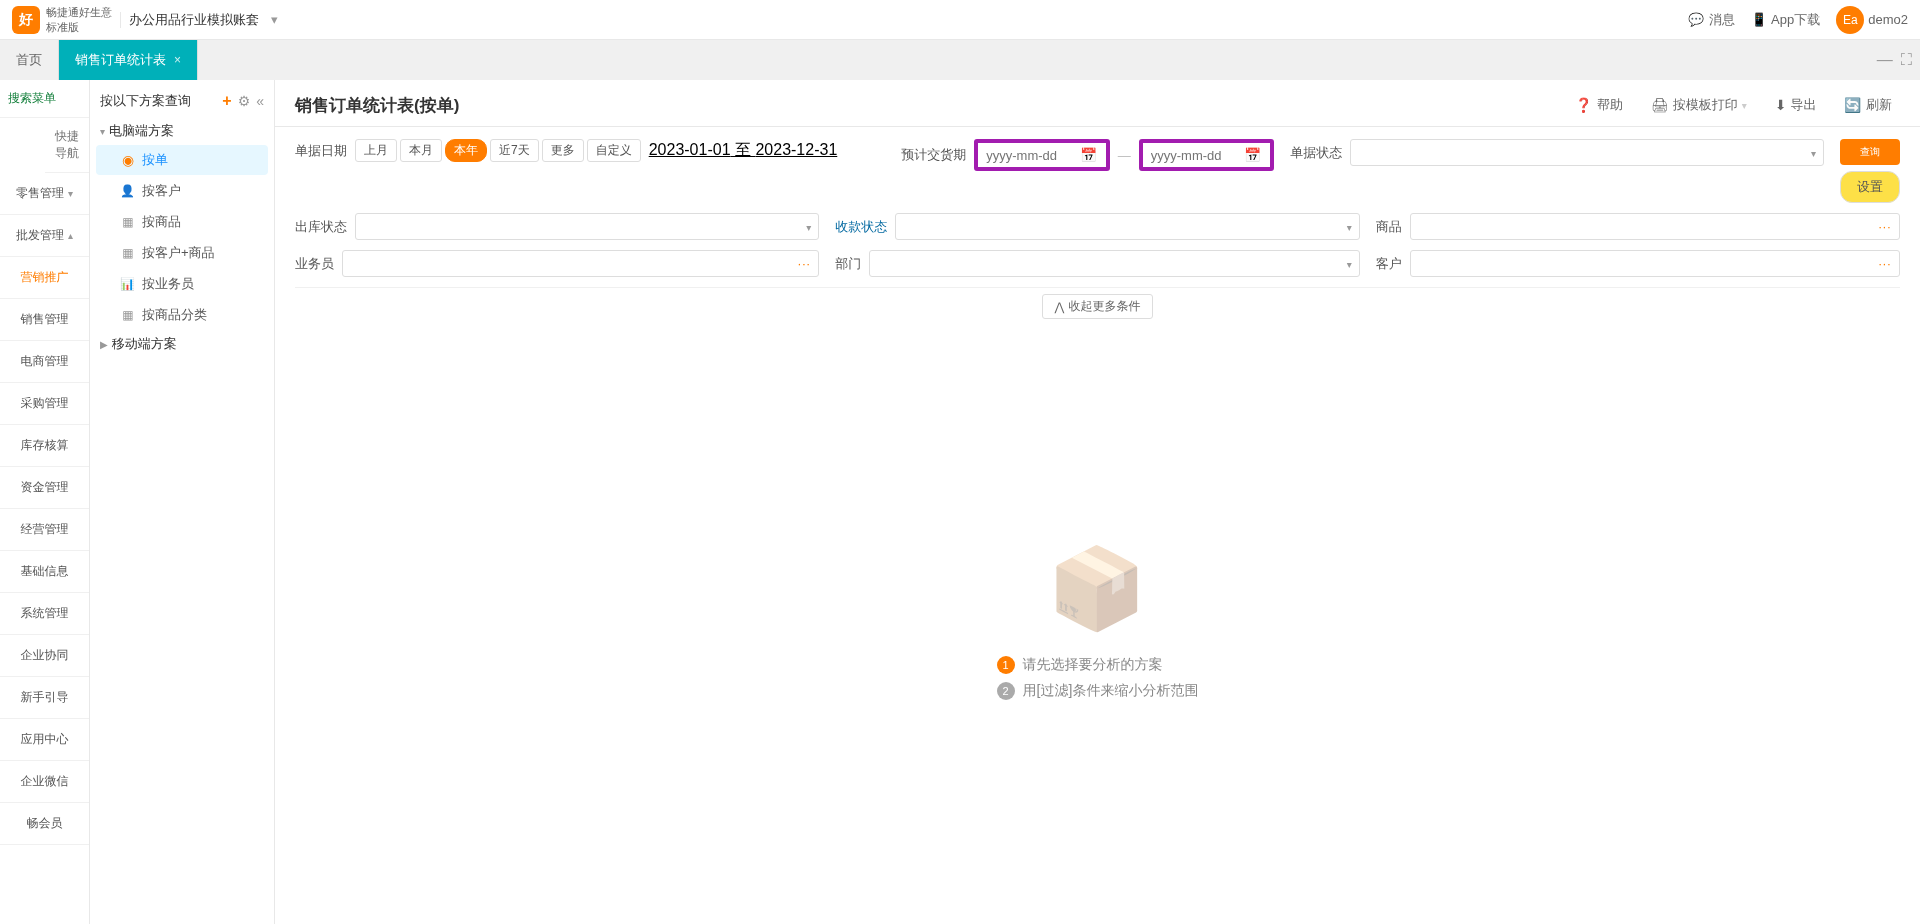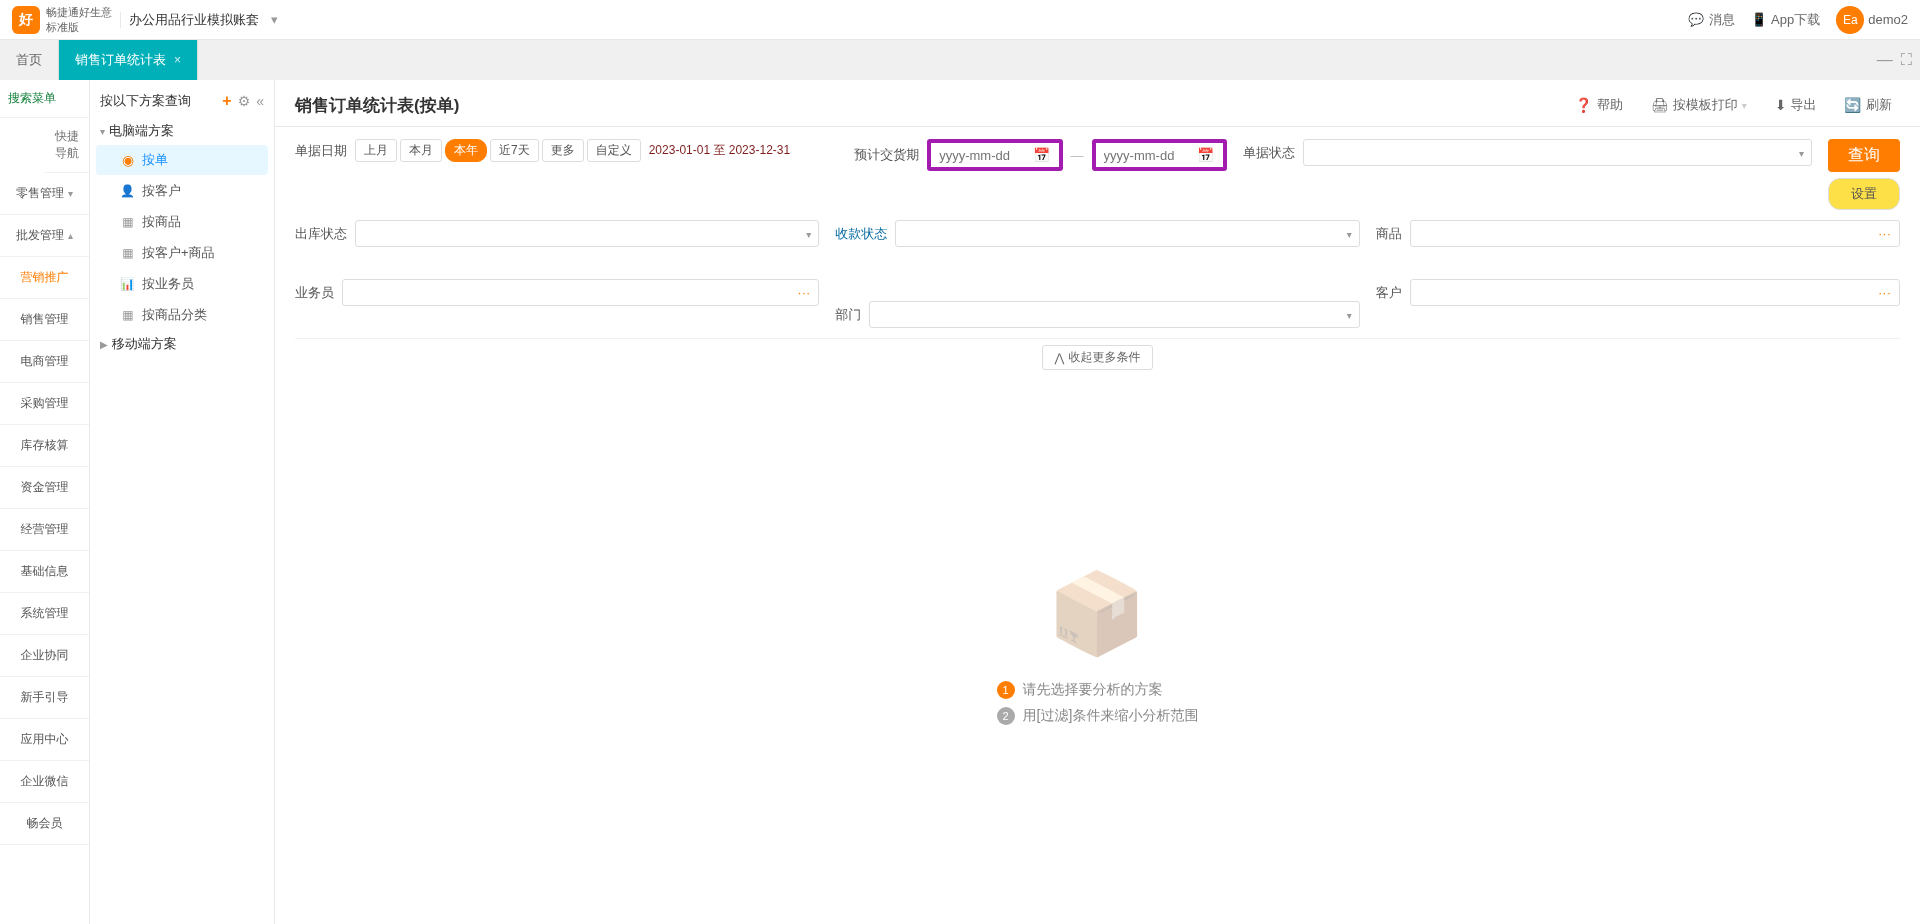--- a/index.html
+++ b/index.html
@@ -59,21 +59,21 @@
     .page-title { font-size: 18px; font-weight: 600; color: #333; }
     .page-action-btn { display: flex; align-items: center; gap: 4px; color: #666; font-size: 13px; cursor: pointer; padding: 4px 8px; border-radius: 4px; }
     .date-quick-btn { padding: 2px 8px; border: 1px solid #ddd; border-radius: 3px; font-size: 12px; cursor: pointer; color: #555; background: #fff; }
     .date-quick-btn.active { background: #ff7d00; color: #fff; border-color: #ff7d00; border-radius: 10px; }
     .date-field { display: flex; align-items: center; gap: 4px; border: 4px solid #a21caf; border-radius: 3px; padding: 4px 8px; background: #fff; }
     .date-field input { border: none; outline: none; font-size: 13px; color: #999; width: 90px; background: transparent; }
     .date-field .cal-icon { color: #ccc; font-size: 14px; }
     .collapse-btn { display: inline-flex; align-items: center; gap: 4px; color: #666; font-size: 12px; padding: 3px 12px; border: 1px solid #ddd; border-radius: 3px; background: #fff; cursor: pointer; }
 
     
-    .search-btn { background: #ff7d00; color: #fff; border: none; border-radius: 4px; padding: 6px 20px; font-size: 16px; cursor: pointer; font-weight: 500; }
+    .search-btn { background: #ff7d00; color: #fff; border: none; border-radius: 4px; padding: 6px 20px; font-size: 10px; cursor: pointer; font-weight: 500; }
     .setting-btn { background: #fde047; color: #555; border: 1px solid #ddd; border-radius: 12px; padding: 6px 16px; font-size: 13px; cursor: pointer; }
 
     
     .empty-state { flex: 1; display: flex; flex-direction: column; align-items: center; justify-content: center; background: #fff; }
     .empty-steps { list-style: none; padding: 0; }
     .empty-steps li { display: flex; align-items: center; gap: 8px; color: #888; font-size: 14px; margin-bottom: 8px; }
     .step-num { width: 18px; height: 18px; background: #ff7d00; border-radius: 50%; color: #fff; font-size: 11px; display: flex; align-items: center; justify-content: center; flex-shrink: 0; }
     .step-num.step2 { background: #aaa; }
 
     
@@ -240,21 +240,21 @@
           <div style="display:flex; align-items:center; gap:8px; flex-shrink:0;">
             <span style="font-size:13px;color:#555;white-space:nowrap;">单据日期</span>
             <div style="display:flex;align-items:center;gap:3px;">
               <button class="date-quick-btn">上月</button>
               <button class="date-quick-btn">本月</button>
               <button class="date-quick-btn active">本年</button>
               <button class="date-quick-btn">近7天</button>
               <button class="date-quick-btn">更多</button>
               <button class="date-quick-btn">自定义</button>
             </div>
-            <div style="font-size:12px;color:#7f1d1d;">
+            <div style="font-size:16px;color:#000000;text-decoration:underline;">
               <span>2023-01-01</span>
               <span> 至 </span>
               <span>2023-12-31</span>
             </div>
           </div>
 
           <div style="display:flex;align-items:center;gap:8px;flex-shrink:0;margin-left:48px;">
             <span style="font-size:13px;color:#555;white-space:nowrap;">预计交货期</span>
             <div class="date-field">
               <input type="text" style="border: none; outline: none; width: 90px; font-size: 13px; color: rgb(153, 153, 153); background: transparent;" placeholder="yyyy-mm-dd">
@@ -322,21 +322,21 @@
         </div>
 
         <div style="display:flex;align-items:center;gap:16px;margin-bottom:10px;">
           <div style="display:flex;align-items:center;gap:8px;flex:1;">
             <span style="font-size:13px;color:#555;white-space:nowrap;">业务员</span>
             <div style="flex:1;border:1px solid #ddd;border-radius:3px;padding:5px 8px;display:flex;align-items:center;justify-content:space-between;cursor:pointer;background:#fff;">
               <span style="color:#ccc;font-size:13px;"></span>
               <span style="color:#ff7d00;font-size:13px;">···</span>
             </div>
           </div>
-          <div style="display:flex;align-items:center;gap:8px;flex:1;margin-top:44px;">
+          <div style="display:flex;align-items:center;gap:8px;flex:1;">
             <span style="font-size:13px;color:#555;white-space:nowrap;">部门</span>
             <div style="position:relative;flex:1;">
               <select style="width:100%;border:1px solid #ddd;border-radius:3px;padding:5px 28px 5px 8px;font-size:13px;color:#555;background:#fff;appearance:none;cursor:pointer;outline:none;">
                 <option value=""></option>
               </select>
               <span style="position:absolute;right:8px;top:50%;transform:translateY(-50%);color:#999;pointer-events:none;font-size:10px;">▾</span>
             </div>
           </div>
           <div style="display:flex;align-items:center;gap:8px;flex:1;">
             <span style="font-size:13px;color:#555;white-space:nowrap;">客户</span>

